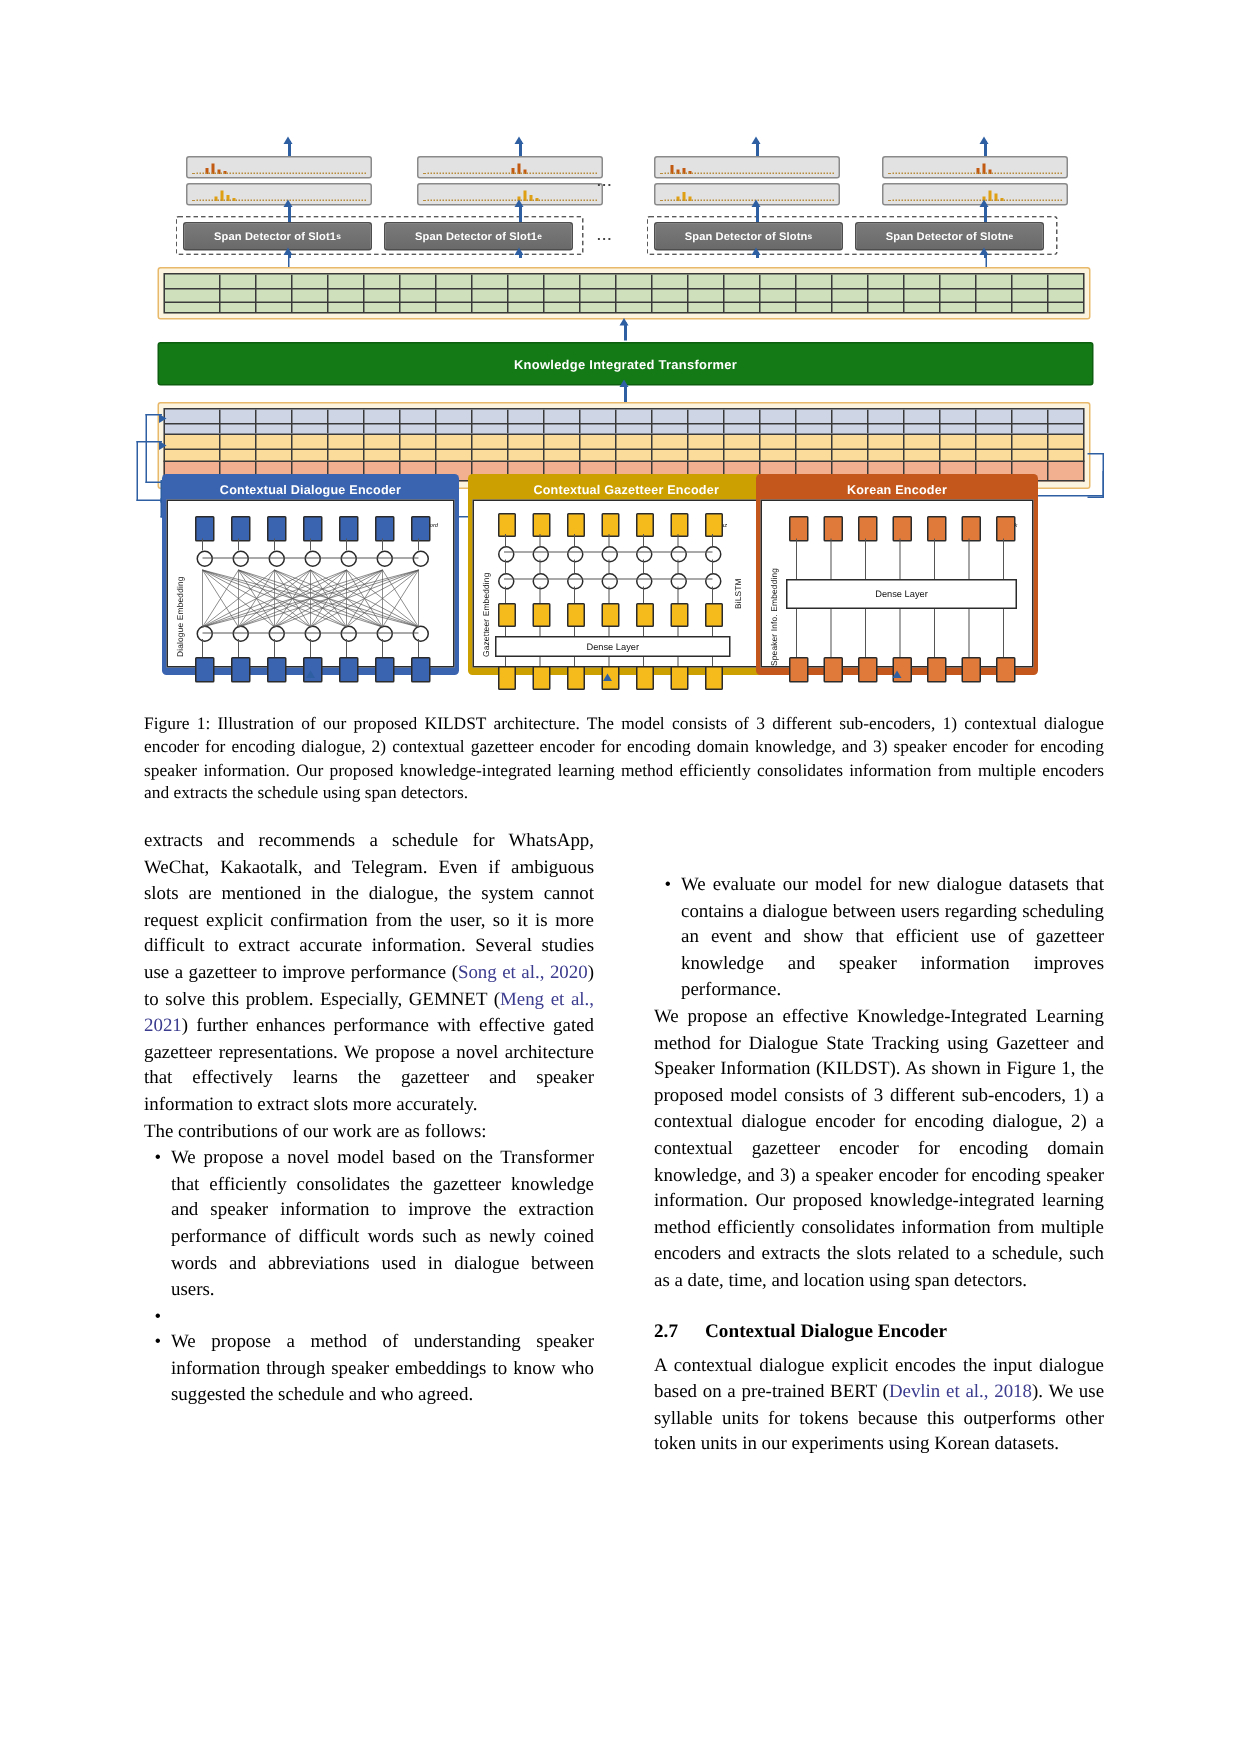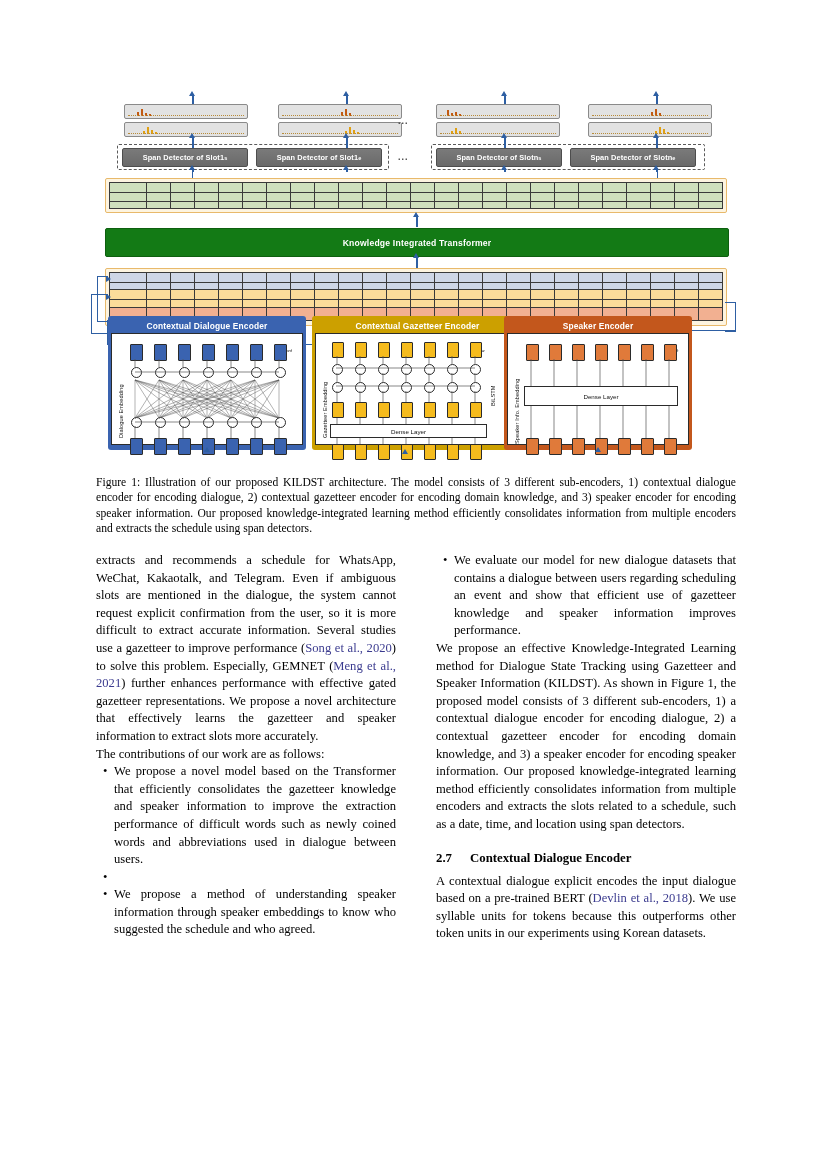--- a/index.html
+++ b/index.html
@@ -249,21 +249,21 @@
     position: absolute;
     top: 0;
     width: 300px;
     font-size: 12.6px;
     line-height: 17.6px;
     text-align: justify;
     text-justify: inter-word;
     hyphens: manual;
   }
   .col.left  { left: 0; }
-  .col.right { left: 340px; }
+  .col.right { left: 340px; margin-top: 29px; }
   .col p { margin: 0; }
   .cite { color: #3b3b8f; }
   ul.bullets {
     margin: 0;
     padding-left: 18px;
     list-style: none;
   }
   ul.bullets li {
     position: relative;
     margin: 0;
@@ -739,21 +739,21 @@
         <div class="cell-sq y" style="left:39px;  top:110px; width:10px; height:14px;"></div>
         <div class="cell-sq y" style="left:62px;  top:110px; width:10px; height:14px;"></div>
         <div class="cell-sq y" style="left:85px;  top:110px; width:10px; height:14px;"></div>
         <div class="cell-sq y" style="left:108px; top:110px; width:10px; height:14px;"></div>
         <div class="cell-sq y" style="left:131px; top:110px; width:10px; height:14px;"></div>
         <div class="cell-sq y" style="left:154px; top:110px; width:10px; height:14px;"></div>
       </div>
     </div>
 
     <div class="enc rust" style="left:408px; top:224px; width:188px; height:134px;">
-      <div class="enc-title">Speaker Encoder</div>
+      <div class="enc-title">Korean Encoder</div>
       <div class="enc-inner">
         <div class="vlabel" style="left:6px; top:110px;">Speaker Info. Embedding</div>
         <span class="ksup" style="left:160px; top:11px;">H<sub style="font-size:3.8px;">Spk</sub></span>
 
         <div class="cell-sq o" style="left:18px;  top:10px; width:11px; height:15px;"></div>
         <div class="cell-sq o" style="left:41px;  top:10px; width:11px; height:15px;"></div>
         <div class="cell-sq o" style="left:64px;  top:10px; width:11px; height:15px;"></div>
         <div class="cell-sq o" style="left:87px;  top:10px; width:11px; height:15px;"></div>
         <div class="cell-sq o" style="left:110px; top:10px; width:11px; height:15px;"></div>
         <div class="cell-sq o" style="left:133px; top:10px; width:11px; height:15px;"></div>

